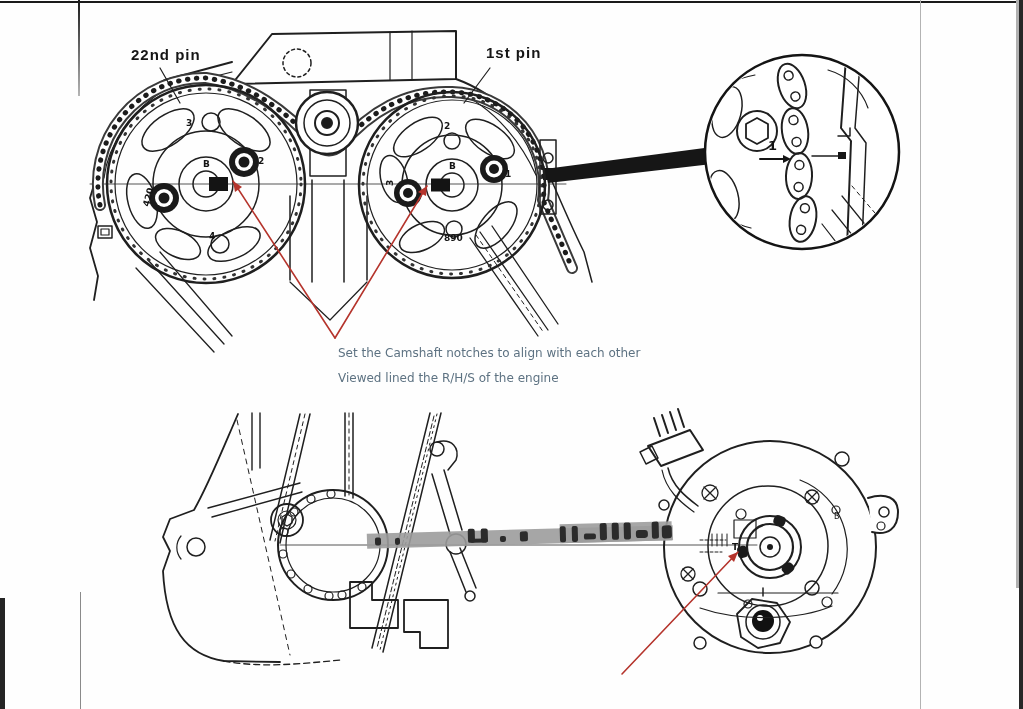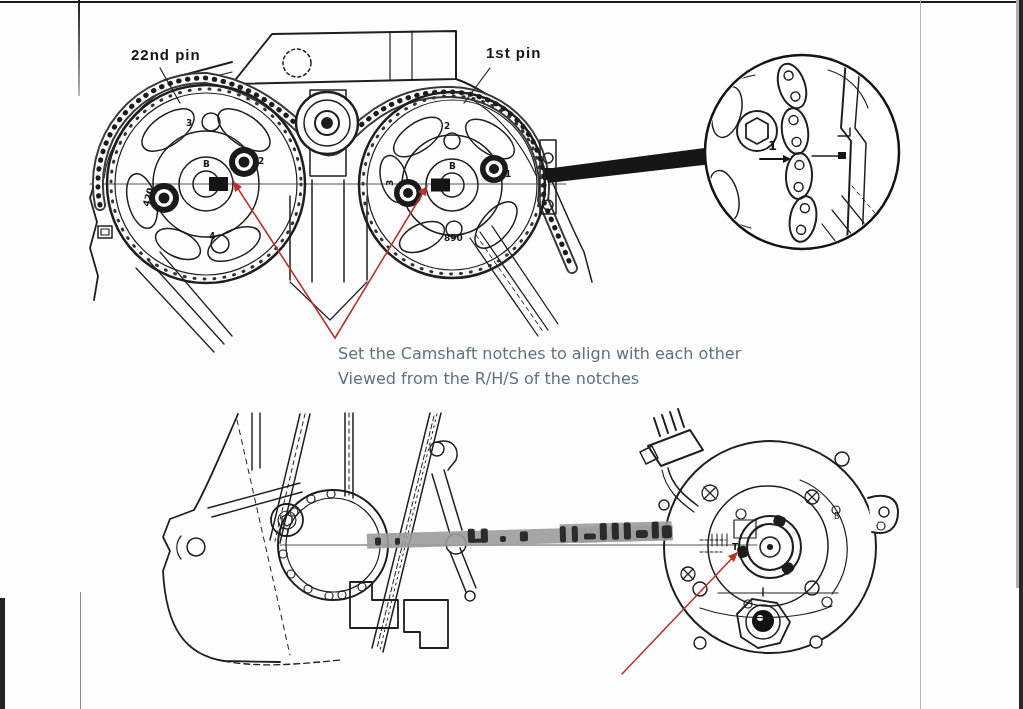--- a/index.html
+++ b/index.html
@@ -1,19 +1,19 @@
 <!DOCTYPE html>
 <html><head>
 <meta charset="utf-8">
 <style>
   html,body{margin:0;padding:0;background:#e9e9e9;}
   .page{position:relative;width:1023px;height:709px;background:#fefefe;overflow:hidden;
         font-family:"DejaVu Sans", sans-serif;}
   .frame{position:absolute;}
-  .note{position:absolute;color:#5d7282;font-size:16px;line-height:25px;white-space:nowrap;}
+  .note{position:absolute;color:#5d7282;font-size:12px;line-height:25px;white-space:nowrap;}
   svg text{font-family:"DejaVu Sans", sans-serif;}
   .pin-label{font-family:"Liberation Sans", sans-serif;font-weight:bold;font-size:15px;fill:#161616;letter-spacing:1px;}
   .mark{font-weight:bold;font-size:9px;fill:#141414;}
 </style>
 </head>
 <body>
 
 <div class="page">
 
   <div class="frame" style="left:0;top:1px;width:1021px;height:2px;background:#1a1a1a;"></div>
@@ -358,16 +358,16 @@
       <polygon points="233,181 242,187 235,192" fill="#b5342c" stroke="none"></polygon>
       <path d="M335,338 L427,186"></path>
       <polygon points="427,186 426,196 418,192" fill="#b5342c" stroke="none"></polygon>
       <path d="M622,674 L738,552"></path>
       <polygon points="738,552 734,562 728,556" fill="#b5342c" stroke="none"></polygon>
     </g>
   </svg>
 
   <div class="note" style="left:338px;top:341px;">
     <div>Set the Camshaft notches to align with each other</div>
-    <div>Viewed from the R/H/S of the notches</div>
+    <div>Viewed lined the R/H/S of the engine</div>
   </div>
 
 </div>
 
 </body></html>

